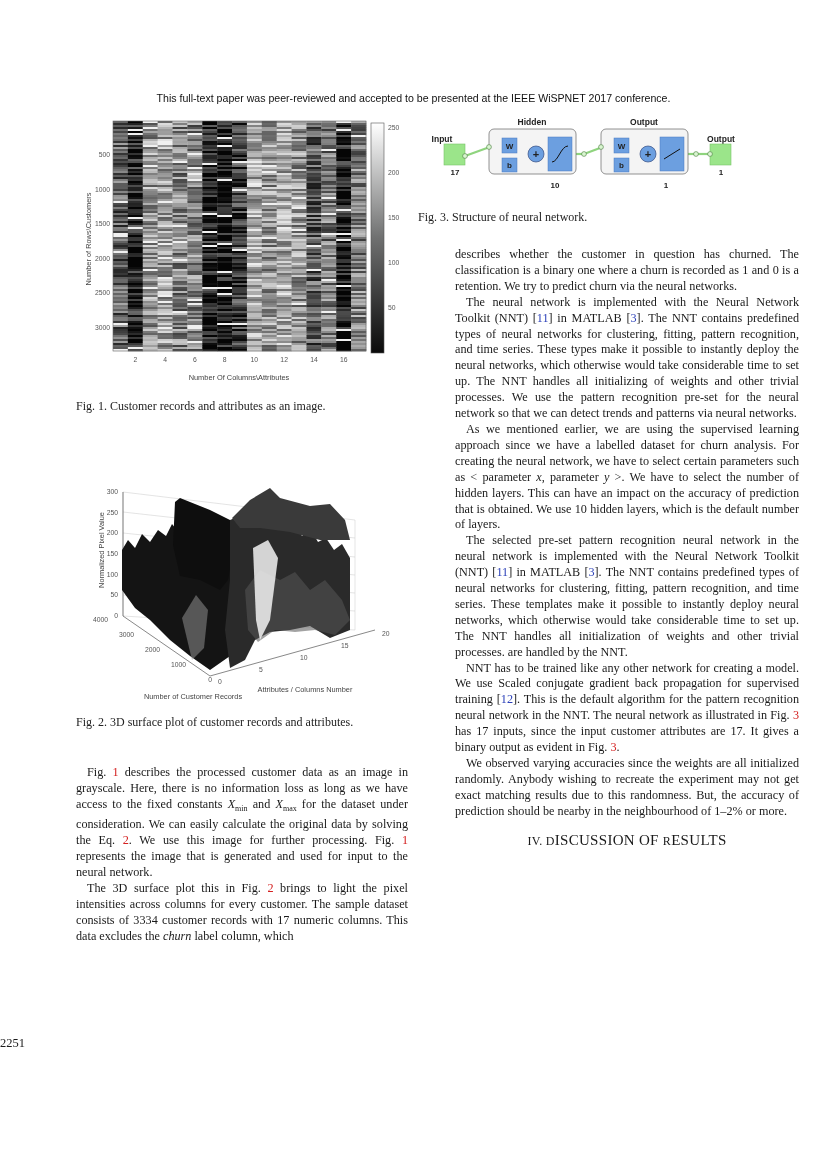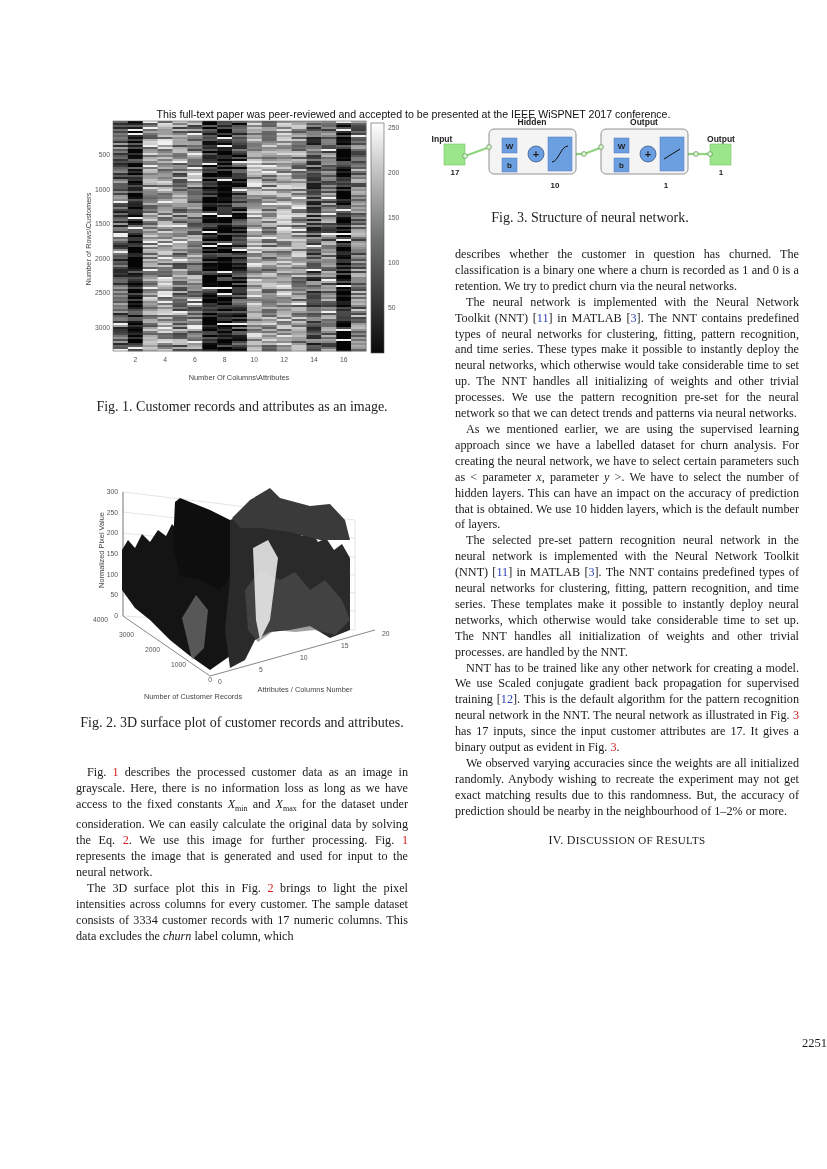--- a/index.html
+++ b/index.html
@@ -1,28 +1,28 @@
 <!DOCTYPE html>
 <html><head>
 <meta charset="utf-8">
 <style>
   html, body { margin: 0; padding: 0; background: #ffffff; }
   body { width: 827px; height: 1169px; position: relative; overflow: hidden; font-family: "Liberation Serif", serif; color: #1a1a1a; }
-  .header-note { position: absolute; top: 108px; left: 0; width: 827px; text-align: center; font-family: "Liberation Sans", sans-serif; font-size: 10.6px; color: #111; }
+  .header-note { position: absolute; top: 92px; left: 0; width: 827px; text-align: center; font-family: "Liberation Sans", sans-serif; font-size: 10.6px; color: #111; }
   .col { position: absolute; font-size: 12.2px; line-height: 15.9px; text-align: justify; }
   .col-left { left: 76px; width: 332px; }
   .col-right { left: 418px; width: 344px; }
   .para { margin: 0; text-indent: 11px; }
   .para.noindent { text-indent: 0; }
   .ref-blue { color: #2a3fb8; }
   .ref-red { color: #d42020; }
-  .caption { position: absolute; font-size: 14px; text-align: center; color: #222; }
+  .caption { position: absolute; font-size: 12px; text-align: left; color: #222; }
   .section-title { text-align: center; font-size: 12px; letter-spacing: 0.3px; margin: 13px 0 10px 0; }
-  .section-title .sc { font-size: 11px; }
-  .page-number { position: absolute; top: 1036px; left: 0; width: 827px; text-align: right; font-size: 12.5px; }
+  .section-title .sc { font-size: 15px; }
+  .page-number { position: absolute; top: 1036px; left: 0; width: 827px; text-align: left; font-size: 12.5px; }
   .fig { position: absolute; }
   .axis-label { font-family: "Liberation Sans", sans-serif; font-size: 7.4px; fill: #444; }
   .tick-label { font-family: "Liberation Sans", sans-serif; font-size: 6.8px; fill: #555; }
   .nn-label { font-family: "Liberation Sans", sans-serif; font-weight: bold; font-size: 8.5px; fill: #222; }
   .nn-small { font-family: "Liberation Sans", sans-serif; font-weight: bold; font-size: 8px; fill: #222; }
   .math { font-style: italic; }
 </style>
 </head>
 <body>
 

